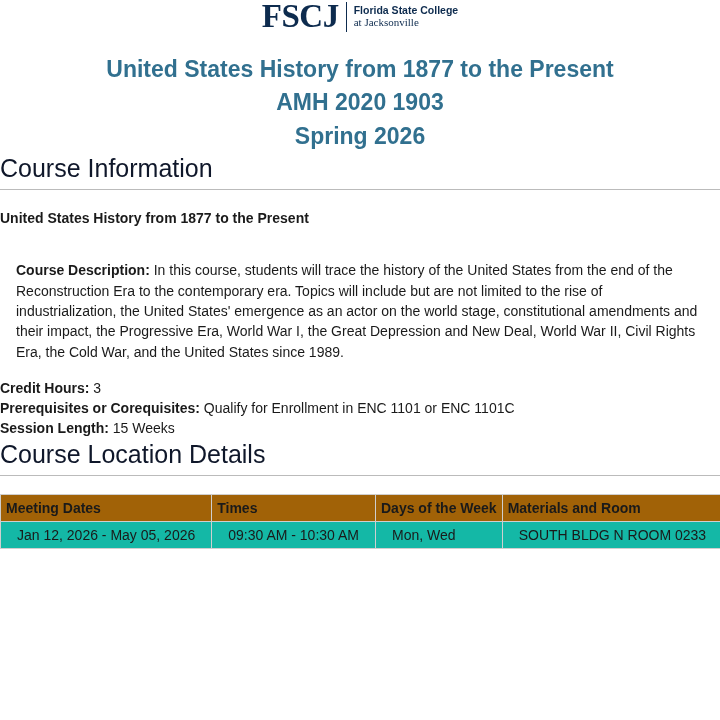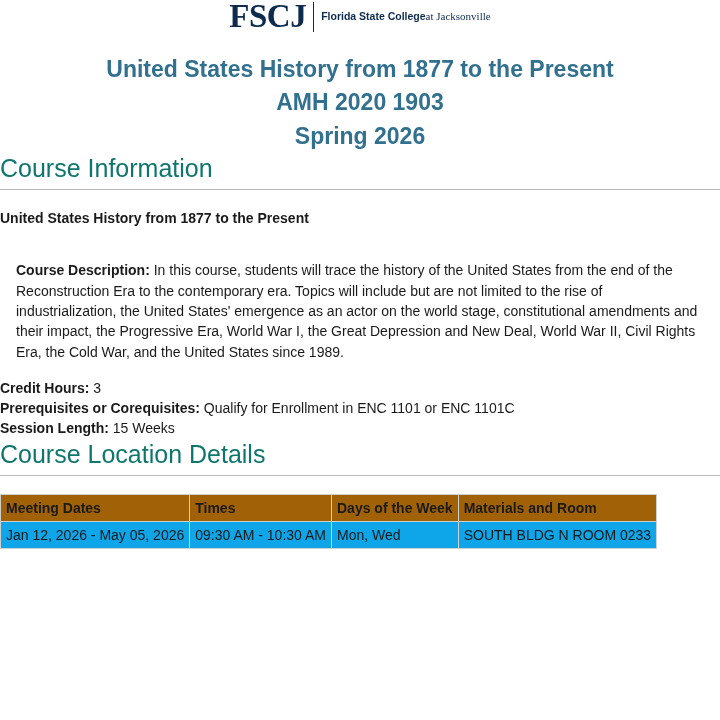--- a/index.html
+++ b/index.html
@@ -42,21 +42,21 @@
     color: #0d2b4e;
     line-height: 1;
   }
   .logo-divider {
     width: 1px;
     height: 30px;
     background: #0d2b4e;
   }
   .logo-text {
     display: flex;
-    flex-direction: row;
+    flex-direction: column;
     justify-content: center;
     line-height: 1.18;
   }
   .logo-text .l1 {
     font-size: 10.5px;
     color: #0d2b4e;
     font-weight: 600;
   }
   .logo-text .l2 {
     font-size: 11px;
@@ -85,21 +85,21 @@
   .title-block .t3 {
     font-size: 23px;
     line-height: 1.45;
     color: #31708f;
   }
 
   
   h2.section {
     font-weight: normal;
     font-size: 25px;
-    color: #0f766e;
+    color: #0f172a;
     margin: 0;
     padding: 0 0 6px 0;
     border-bottom: 1px solid #bbbbbb;
     line-height: 1.2;
   }
   .section-gap-top { margin-top: 36px; }
   .section-gap-top-2 { margin-top: 26px; }
 
   .block-course-head {
     margin-top: 18px;
@@ -121,23 +121,23 @@
   table.loc th {
     background: #a16207;
     border: 1px solid #cfcfcf;
     font-weight: bold;
     text-align: left;
     padding: 3px 5px;
     white-space: nowrap;
   }
   table.loc td {
     border: 1px solid #cfcfcf;
-    padding: 3px 5px;
+    padding: 3px 16px;
     white-space: nowrap;
-    background: #0ea5e9;
+    background: #14b8a6;
   }
 
   .bottom-heading {
     margin-top: 38px;
   }
 </style>
 </head>
 <body>
 
 <div class="page">

